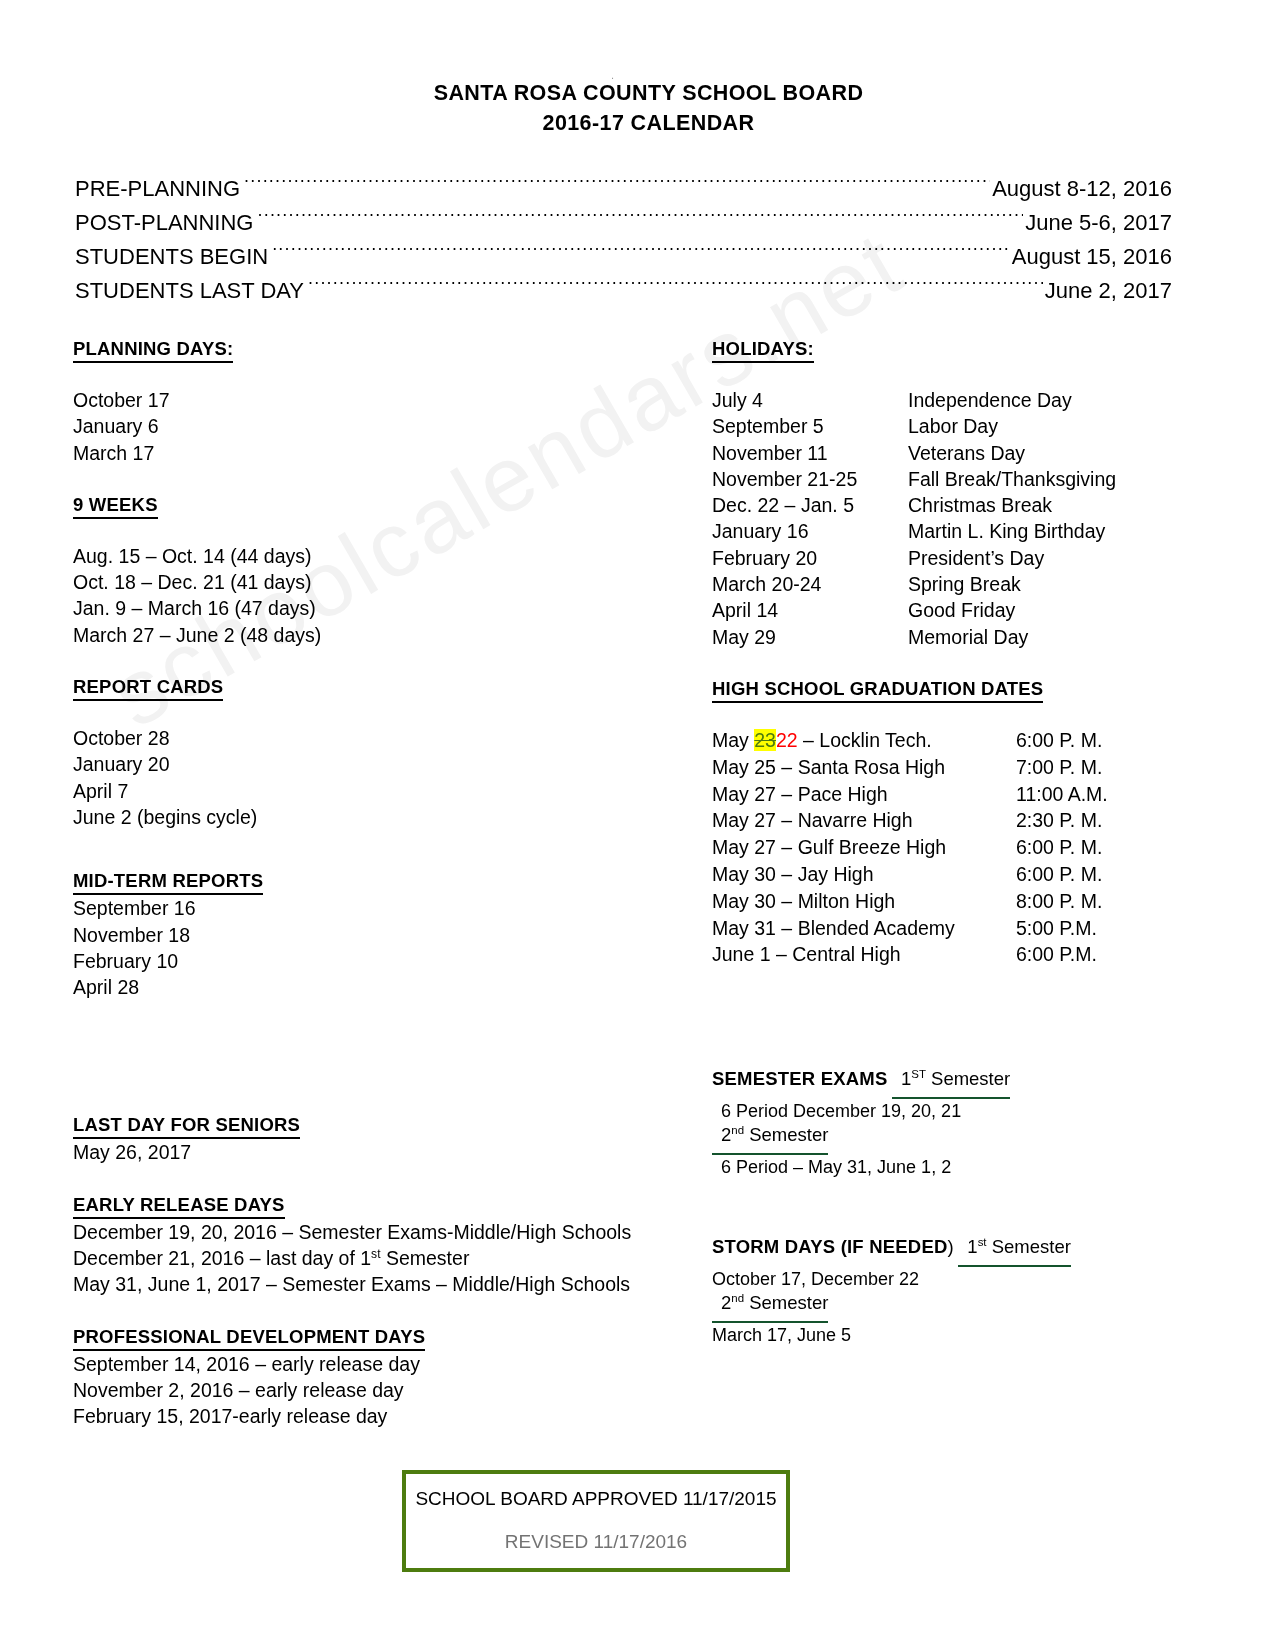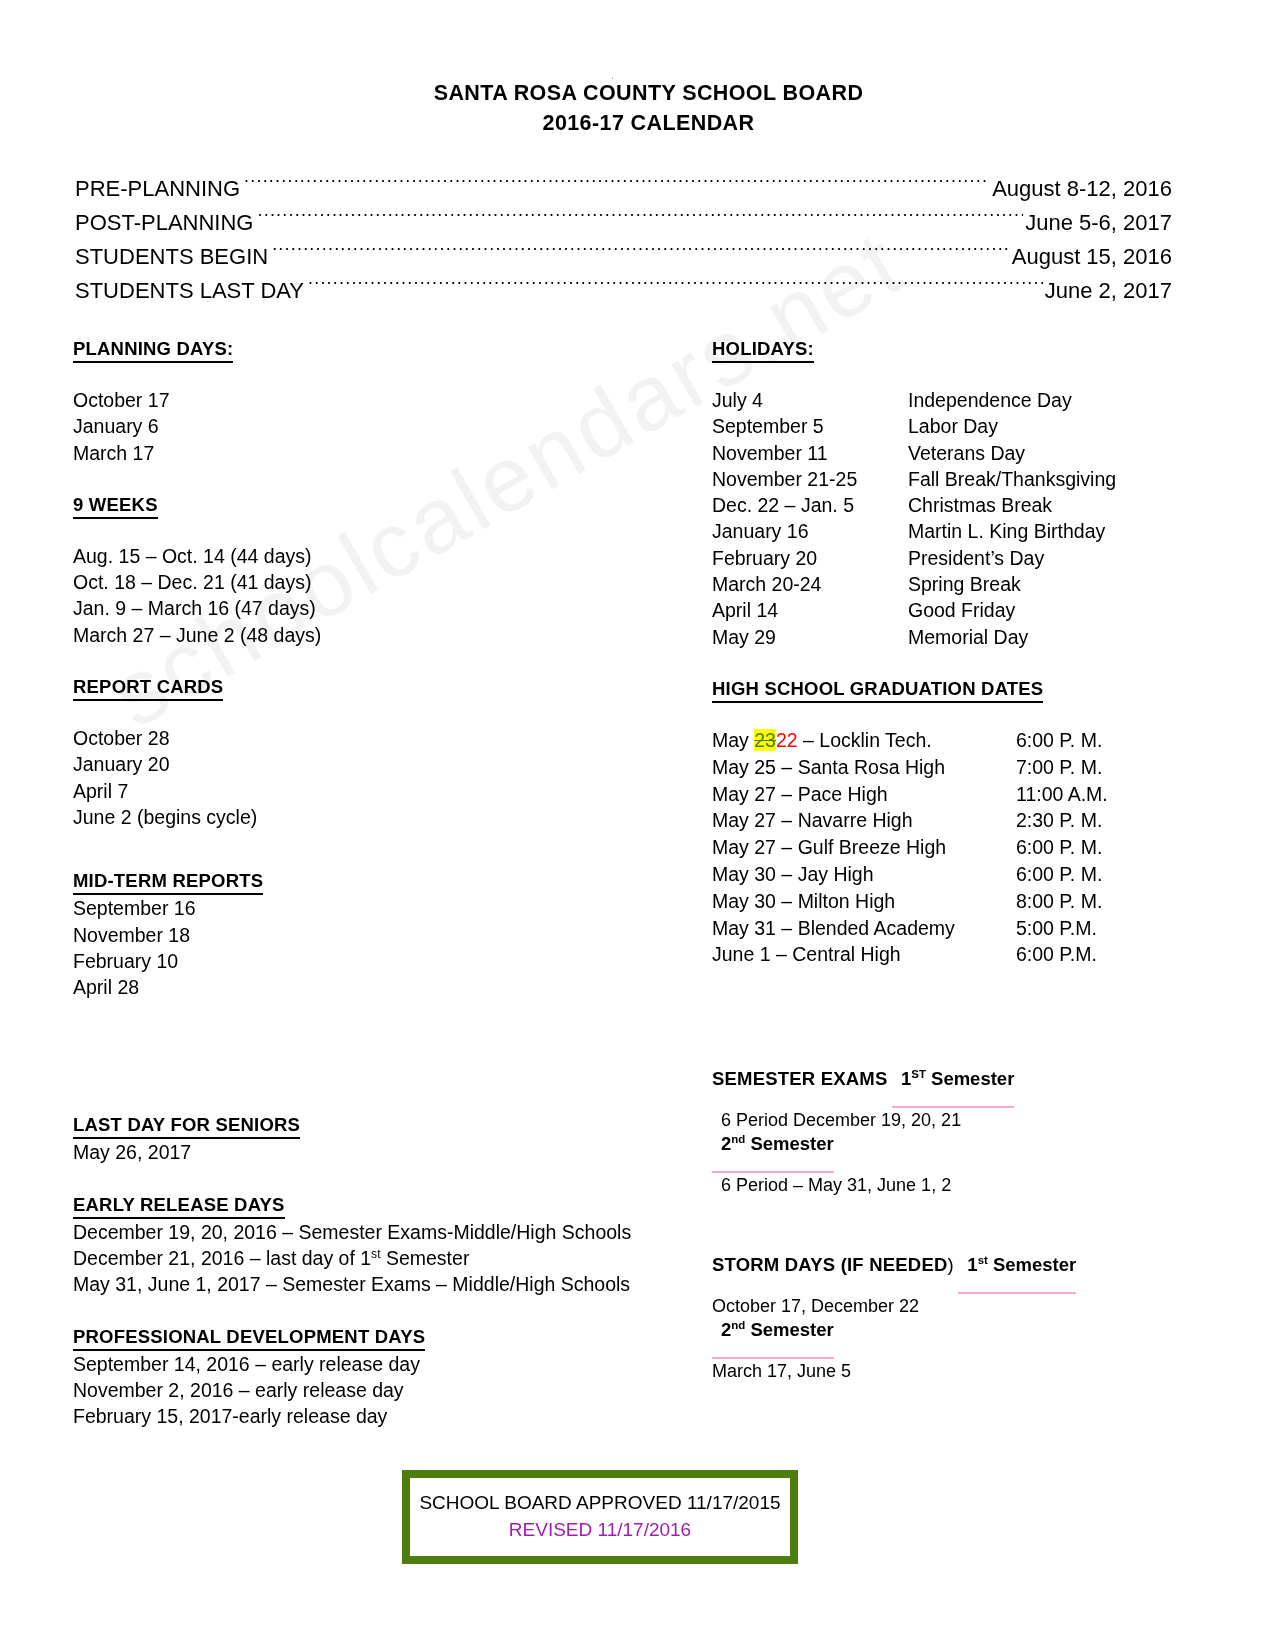--- a/index.html
+++ b/index.html
@@ -152,43 +152,43 @@
   .red { color: #ff0000; }
 
   sup {
     font-size: 0.62em;
     vertical-align: super;
     line-height: 0;
   }
 
   .semhead {
     font-size: 18.5px;
-    font-weight: bold;
+    font-weight: normal;
     display: inline-block;
-    border-bottom: 2px solid #f9a8d4;
+    border-bottom: 2px solid #14532d;
     line-height: 22px;
-    padding-bottom: 16px;
+    padding-bottom: 7px;
   }
   .semhead-indent { padding-left: 9px; }
   .indent-9 { padding-left: 9px; }
 
   
   .approval-box {
     position: absolute;
     left: 402px;
     top: 1470px;
     width: 380px;
-    border: 8px solid #4d7c0f;
+    border: 4px solid #4d7c0f;
     text-align: center;
     padding: 11px 0 13px 0;
     z-index: 3;
     background: #fff;
   }
   .approval-line1 { font-size: 19px; line-height: 27px; }
-  .approval-line2 { font-size: 19px; line-height: 27px; color: #a21caf; }
+  .approval-line2 { font-size: 19px; line-height: 27px; color: #737373; margin-top: 16px; }
 
   .tiny-mark {
     position: absolute;
     left: 611px;
     top: 69px;
     font-size: 11px;
     color: #999;
     z-index: 1;
   }
 </style>

